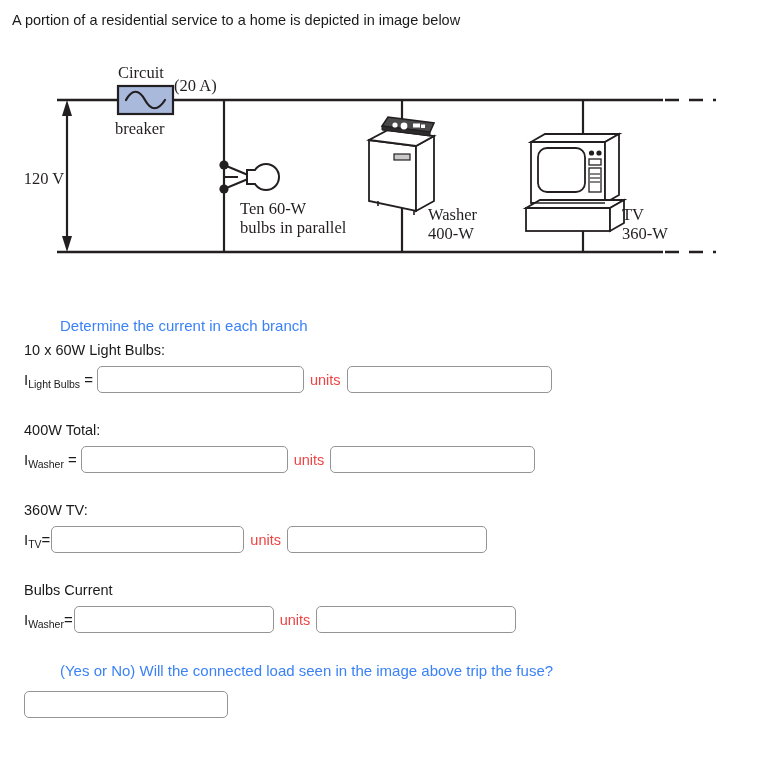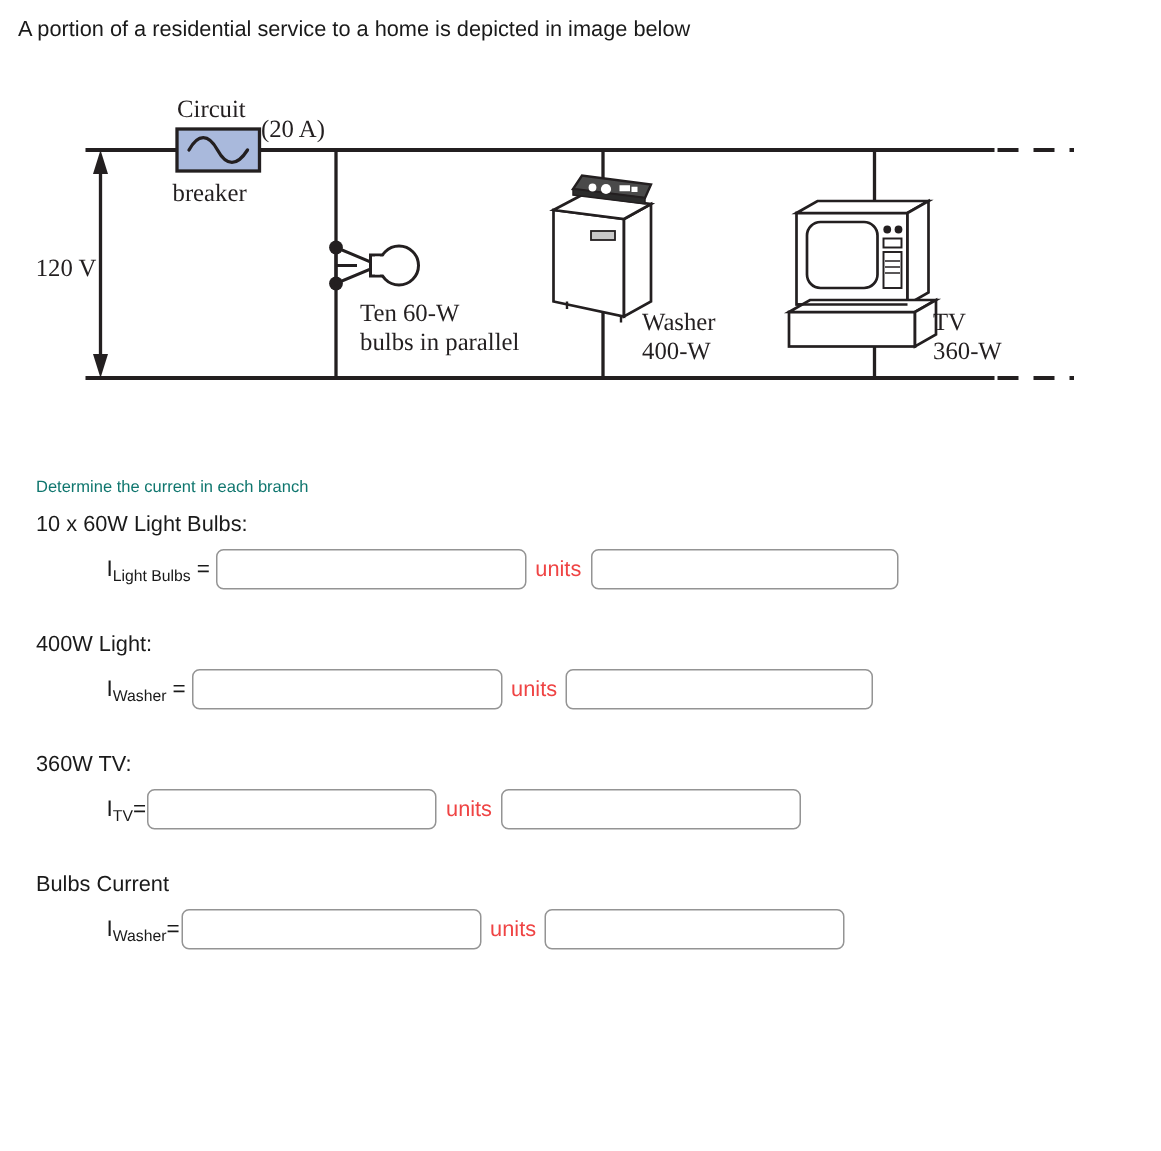--- a/index.html
+++ b/index.html
@@ -39,45 +39,45 @@
 
   
   .qbody {
     position: absolute;
     left: 24px;
     top: 316px;
     width: 740px;
   }
 
   .q-line {
-    font-size: 11px;
+    font-size: 15px;
     line-height: 19px;
-    color: #0f766e;
-    white-space: nowrap;
+    color: #3b82f6;
+    white-space: nowrap;
+    margin-left: 36px;
   }
   .q-sub {
     font-size: 14.5px;
     line-height: 19px;
     color: #1a1a1a;
     white-space: nowrap;
     display: inline-block;
   }
 
   .answer-row {
     display: flex;
     align-items: center;
     white-space: nowrap;
   }
 
   .var-label {
     font-size: 15px;
     color: #1a1a1a;
     line-height: 1;
     white-space: nowrap;
-    margin-left: 47px;
   }
   .var-label sub {
     font-size: 10.5px;
     vertical-align: baseline;
     position: relative;
     top: 3px;
   }
 
   .eq {
     font-size: 15px;
@@ -227,21 +227,21 @@
       <span class="eq">=</span>
       <input class="tbox" type="text" style="width: 207px;" value="">
       <span class="units-word">units</span>
       <input class="tbox" type="text" style="width: 205px;" value="">
     </div>
   </div>
 
   <div class="gap-lg"></div>
 
   <div>
-    <span class="q-sub">400W Light:</span>
+    <span class="q-sub">400W Total:</span>
     <div class="gap-sm"></div>
     <div class="answer-row">
       <span class="var-label">
         <span>I</span><sub>Washer</sub>
       </span>
       <span class="eq">=</span>
       <input class="tbox" type="text" style="width: 207px;" value="">
       <span class="units-word">units</span>
       <input class="tbox" type="text" style="width: 205px;" value="">
     </div>
@@ -274,14 +274,19 @@
       </span>
       <span class="eq tight">=</span>
       <input class="tbox" type="text" style="width: 200px;" value="">
       <span class="units-word">units</span>
       <input class="tbox" type="text" style="width: 200px;" value="">
     </div>
   </div>
 
   <div class="gap-lg"></div>
 
+  <div>
+    <div class="q-line">(Yes or No) Will the connected load seen in the image above trip the fuse?</div>
+    <div class="gap-md"></div>
+    <input class="tbox" type="text" style="width: 204px;" value="">
+  </div>
 
 </div>
 
 </body></html>

